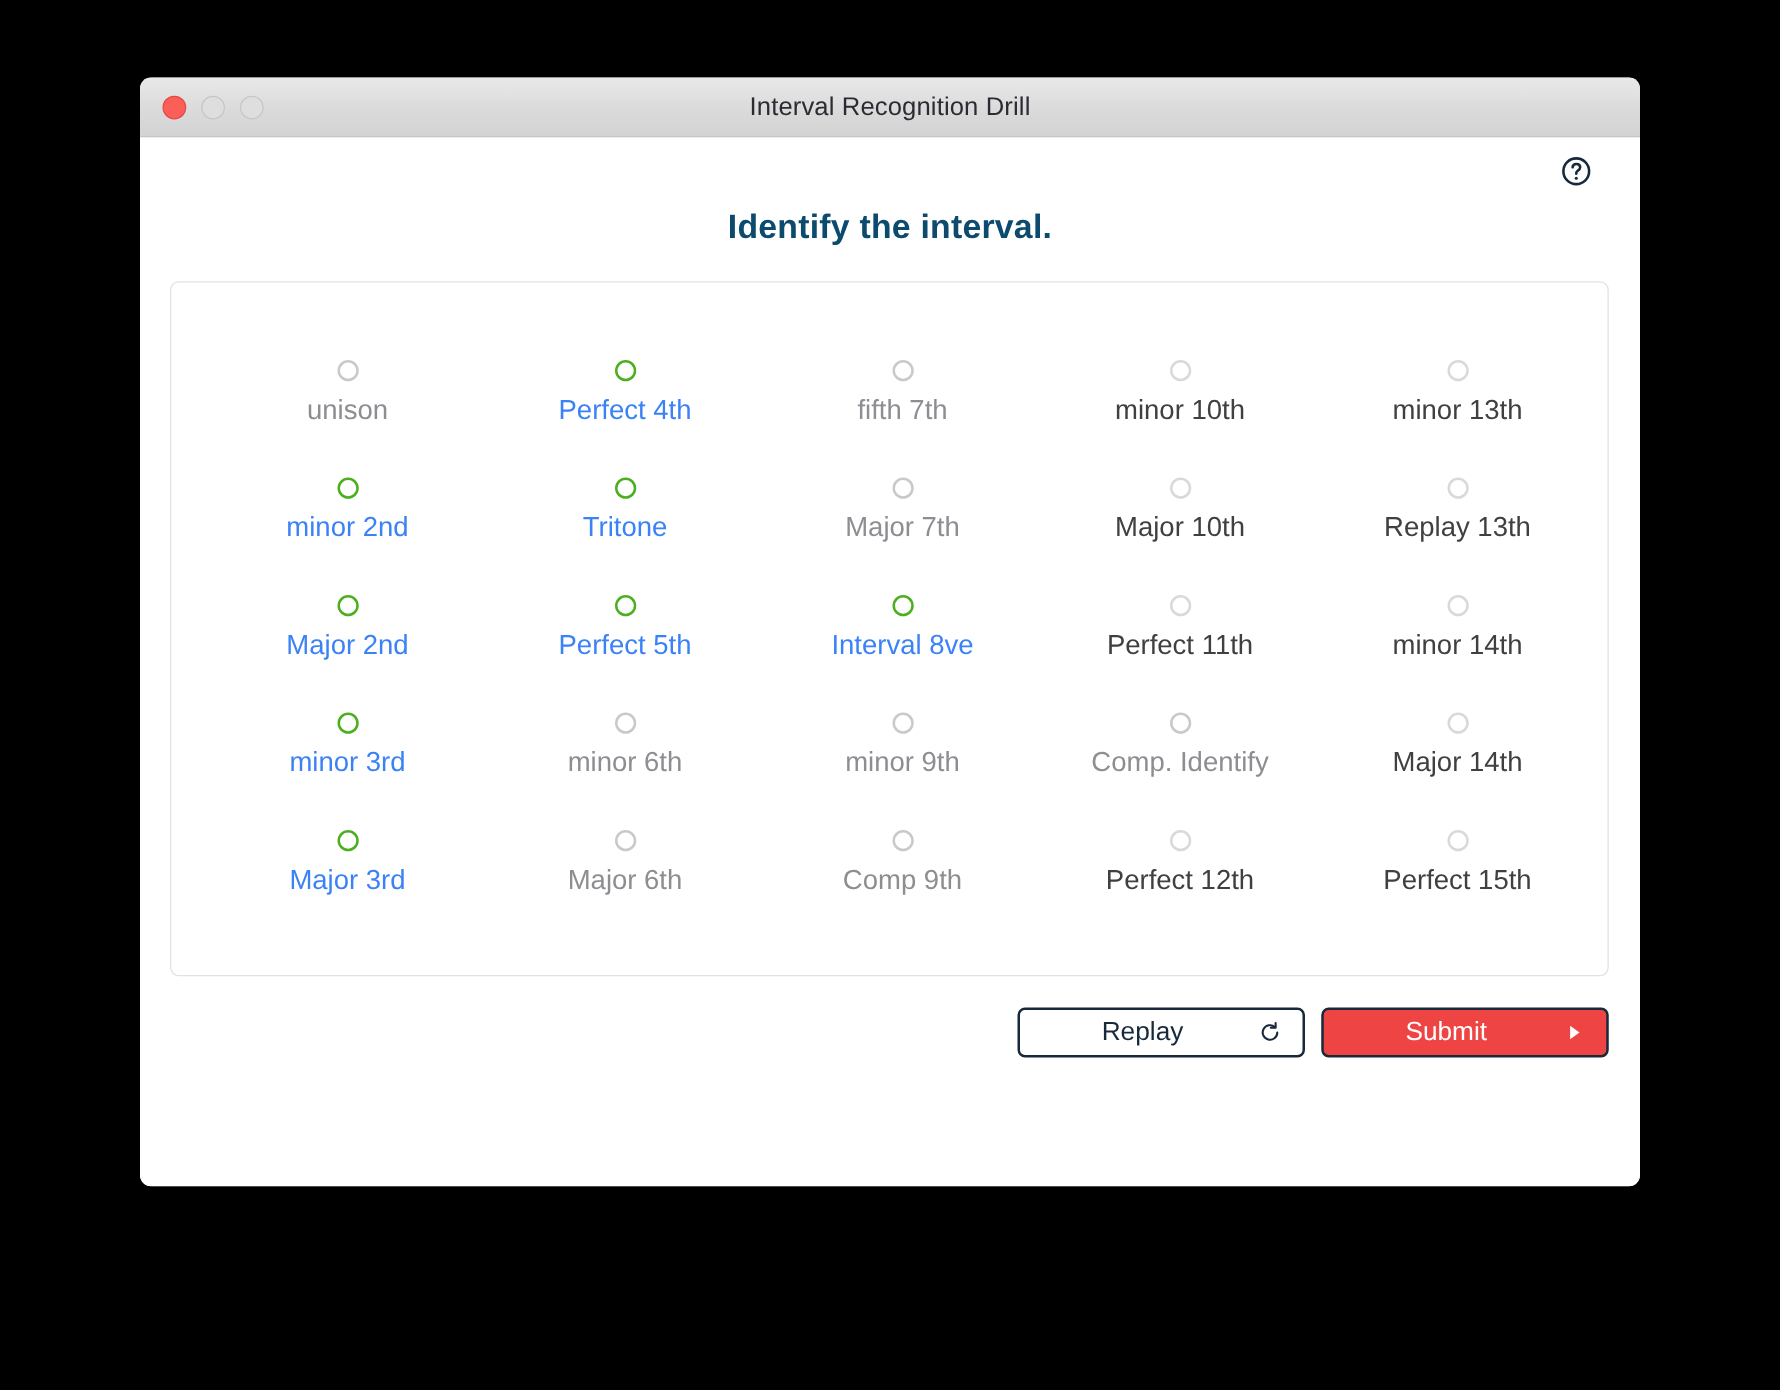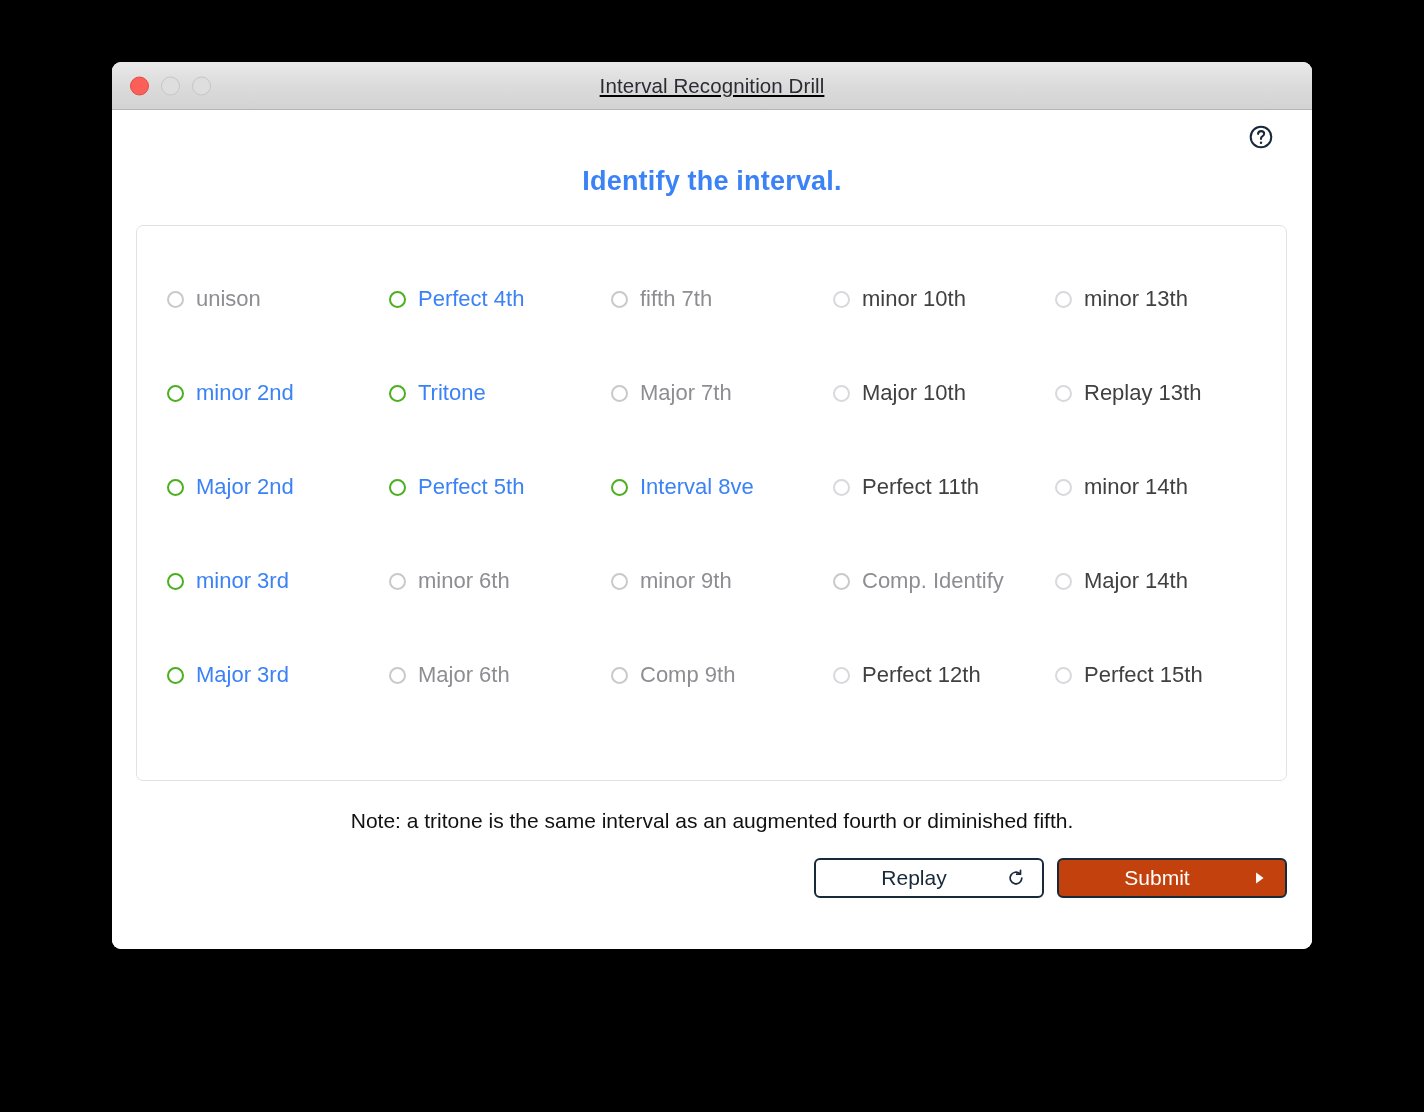--- a/index.html
+++ b/index.html
@@ -32,21 +32,20 @@
     box-shadow: 0 6px 24px rgba(0,0,0,0.55);
   }
 
   .titlebar {
     position: relative;
     height: 48px;
     background: linear-gradient(to bottom, #e9e9ea 0%, #dbdbdc 52%, #d3d3d4 100%);
     border-bottom: 1px solid #b6b6b8;
     display: flex;
     align-items: center;
-    text-decoration: underline;
   }
 
   .traffic {
     position: absolute;
     left: 18px;
     top: 50%;
     transform: translateY(-50%);
     display: flex;
     gap: 12px;
   }
@@ -84,21 +83,21 @@
   .help-icon {
     width: 26px; height: 26px;
     display: block;
     cursor: pointer;
   }
 
   .prompt {
     text-align: center;
     font-size: 27px;
     font-weight: bold;
-    color: #3b82f6;
+    color: #0c4a6e;
     margin-top: 16px;
     letter-spacing: 0.2px;
   }
 
   .options-panel {
     margin-top: 28px;
     margin-left: 0px;
     margin-right: 1px;
     height: 556px;
     border: 1px solid #e2e2e4;
@@ -115,20 +114,21 @@
   }
 
   .option {
     display: flex;
     align-items: center;
     gap: 12px;
     font-size: 22px;
     line-height: 1;
     white-space: nowrap;
     user-select: none;
+    flex-direction: column;
   }
 
   .radio {
     width: 17px;
     height: 17px;
     border-radius: 50%;
     flex: 0 0 auto;
     background: transparent;
   }
 
@@ -173,21 +173,21 @@
     width: 230px;
     background: #ffffff;
     border: 2px solid #17293a;
     color: #17293a;
     padding: 0 16px 0 18px;
   }
   .btn-replay .btn-label { flex: 1; text-align: center; }
 
   .btn-submit {
     width: 230px;
-    background: #c2410c;
+    background: #ef4444;
     border: 2px solid #17293a;
     color: #ffffff;
     padding: 0 16px 0 18px;
   }
   .btn-submit .btn-label { flex: 1; text-align: center; }
 
   .icon-inline { width: 20px; height: 20px; display: block; flex: 0 0 auto; }
 </style>
 </head>
 <body>
@@ -315,21 +315,20 @@
               <span class="radio"></span>
               <span class="opt-label">Perfect 12th</span>
             </div>
             <div class="option dim">
               <span class="radio"></span>
               <span class="opt-label">Perfect 15th</span>
             </div>
           </div>
       </div>
 
-      <div class="note">Note: a tritone is the same interval as an augmented fourth or diminished fifth.</div>
 
       <div class="actions">
 
         <div class="btn btn-replay">
           <span class="btn-label">Replay</span>
           <svg class="icon-inline" viewBox="0 0 24 24">
             <path d="M19 12a7 7 0 1 1-2.3-5.2" fill="none" stroke="#17293a" stroke-width="2" stroke-linecap="round"></path>
             <path d="M17.4 2.8 L17.4 7.4 L12.8 7.4" fill="none" stroke="#17293a" stroke-width="2" stroke-linecap="round" stroke-linejoin="round"></path>
           </svg>
         </div>

